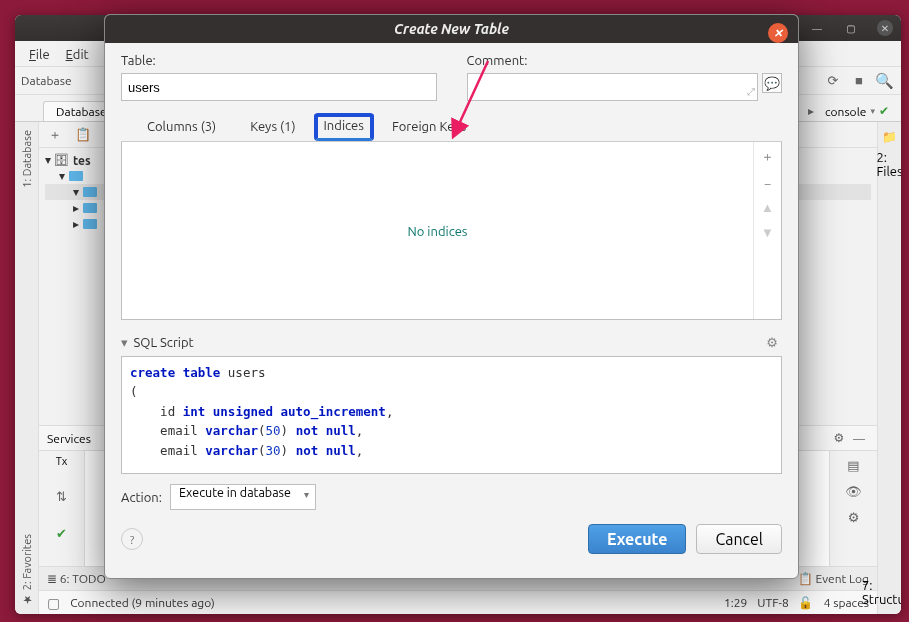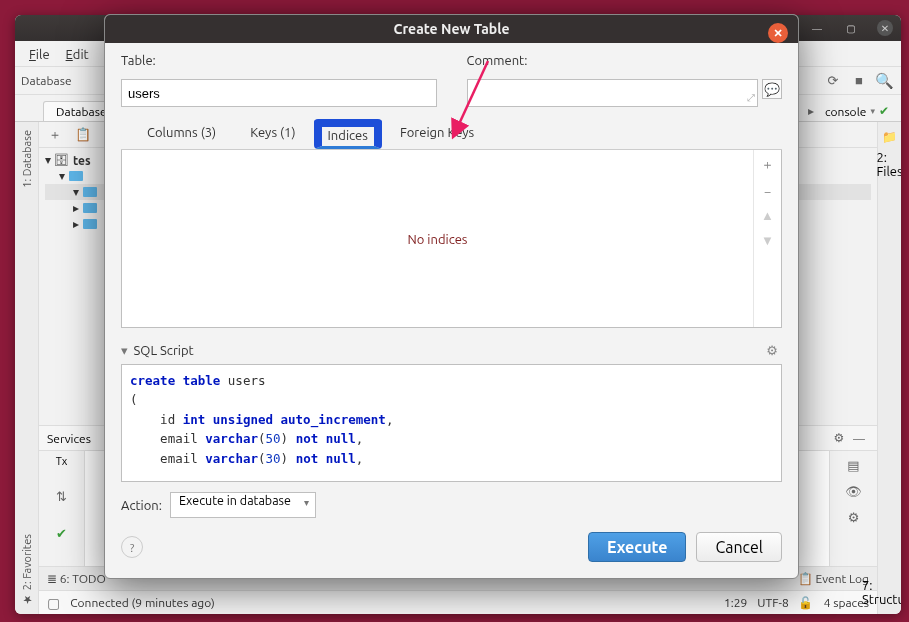--- a/index.html
+++ b/index.html
@@ -29,36 +29,36 @@
     .services-head { height:26px; border-top:1px solid #ddd; border-bottom:1px solid #ddd; display:flex; align-items:center; padding: 0 8px; background:#f6f6f6; font-size:12px;}
     .services-body { height:115px; display:flex; }
     .services-left { width: 46px; border-right:1px solid #ddd; display:flex; flex-direction:column; align-items:center; padding:4px 0; gap:22px;}
     .services-main { flex:1; background:#fff; }
     .btm-tabbar { height:24px; border-top:1px solid #ddd; display:flex; align-items:center; padding: 0 8px; gap:18px; font-size:12px; color:#444; background:#ececec;}
     .statusbar { height:24px; border-top:1px solid #ddd; display:flex; align-items:center; padding: 0 8px; font-size:12px; color:#333; background:#f8f8f8; gap: 10px;}
     .status-center { flex:1; }
     
     
     .modal { position:absolute; left: 104px; top: 14px; width: 695px; height: 565px; background:#f3f3f3; border-radius: 6px; box-shadow: 0 10px 40px rgba(0,0,0,.55); display:flex; flex-direction:column; overflow:hidden; border:1px solid #888;}
-    .modal-title { height: 28px; background:#353030; color:#efefef; display:flex; align-items:center; justify-content:center; font-weight:600; font-size:14px; position:relative; }
+    .modal-title { height: 28px; background:#353030; color:#efefef; display:flex; align-items:center; justify-content:center; font-weight:600; font-size:14px; position:relative;font-style:italic; }
     .modal-close { position:absolute; right:10px; top:8px; width:20px; height:20px; background:#e95f3a; border-radius:50%; display:flex; align-items:center; justify-content:center; color:#fff; font-size:11px;}
     .modal-body { flex:1; display:flex; flex-direction:column; padding: 10px 16px 12px; }
     .form-row { display:flex; gap: 30px; }
-    .form-col { flex:1; display:flex; flex-direction:column; gap: 12px; }
+    .form-col { flex:1; display:flex; flex-direction:column; gap: 6px; }
     .lbl { font-size:13px; color:#333; }
     .text-in { width:100%; height:28px; border:1px solid #bfbfbf; background:#fff; padding: 0 6px; font-size:13px; }
     .comment-wrap { display:flex; gap:4px; }
     .comment-field { flex:1; height:28px; border:1px solid #bfbfbf; background:#fff; display:flex; justify-content:flex-end; align-items:flex-end; padding:2px;}
     .expand-corner { color:#aaa; font-size:10px; }
     .tabsbar { margin-top:12px; display:flex; gap: 2px; border-bottom: 1px solid #ccc; padding: 0 10px;}
     .dtab { padding: 6px 16px 8px; font-size:13px; color:#333; cursor:pointer; }
     .dtab.active { border-bottom: 3px solid #2d7bd6; }
-    .highlight-box { border: 8px solid #1d4ed8; border-radius: 4px; padding: 1px 6px 4px; }
+    .highlight-box { border: 4px solid #1d4ed8; border-radius: 4px; padding: 1px 6px 4px; }
     .content-area { display:flex; border:1px solid #bfbfbf; border-top:none; background:#fff; height: 178px; }
-    .content-empty { flex:1; display:flex; align-items:center; justify-content:center; color:#7f1d1d; font-size:13px;}
+    .content-empty { flex:1; display:flex; align-items:center; justify-content:center; color:#0f766e; font-size:13px;}
     .content-side { width:28px; border-left:1px solid #e6e6e6; display:flex; flex-direction:column; align-items:center; padding-top:6px; gap:10px; color:#888;}
     .section-head { display:flex; align-items:center; gap:6px; margin-top:12px; font-size:13px; color:#333;}
     .gear-right { margin-left:auto; color:#888; }
     .sql-box { margin-top:4px; border:1px solid #bfbfbf; background:#fff; height: 118px; padding: 6px 8px; font-family: "DejaVu Sans Mono", monospace; font-size: 12.5px; line-height: 1.55; overflow:hidden; color:#333;}
     .kw { color:#0016c0; font-weight:600; }
     .ident { color:#333; }
     .num { color:#1038c0; }
     .action-row { display:flex; align-items:center; gap:8px; margin-top:10px;}
     .select { height:26px; border:1px solid #bfbfbf; background:#fff; padding: 0 24px 0 8px; font-size:12.5px; position:relative;}
     .select::after { content:"▾"; position:absolute; right:6px; top:4px; color:#777; font-size:10px;}

